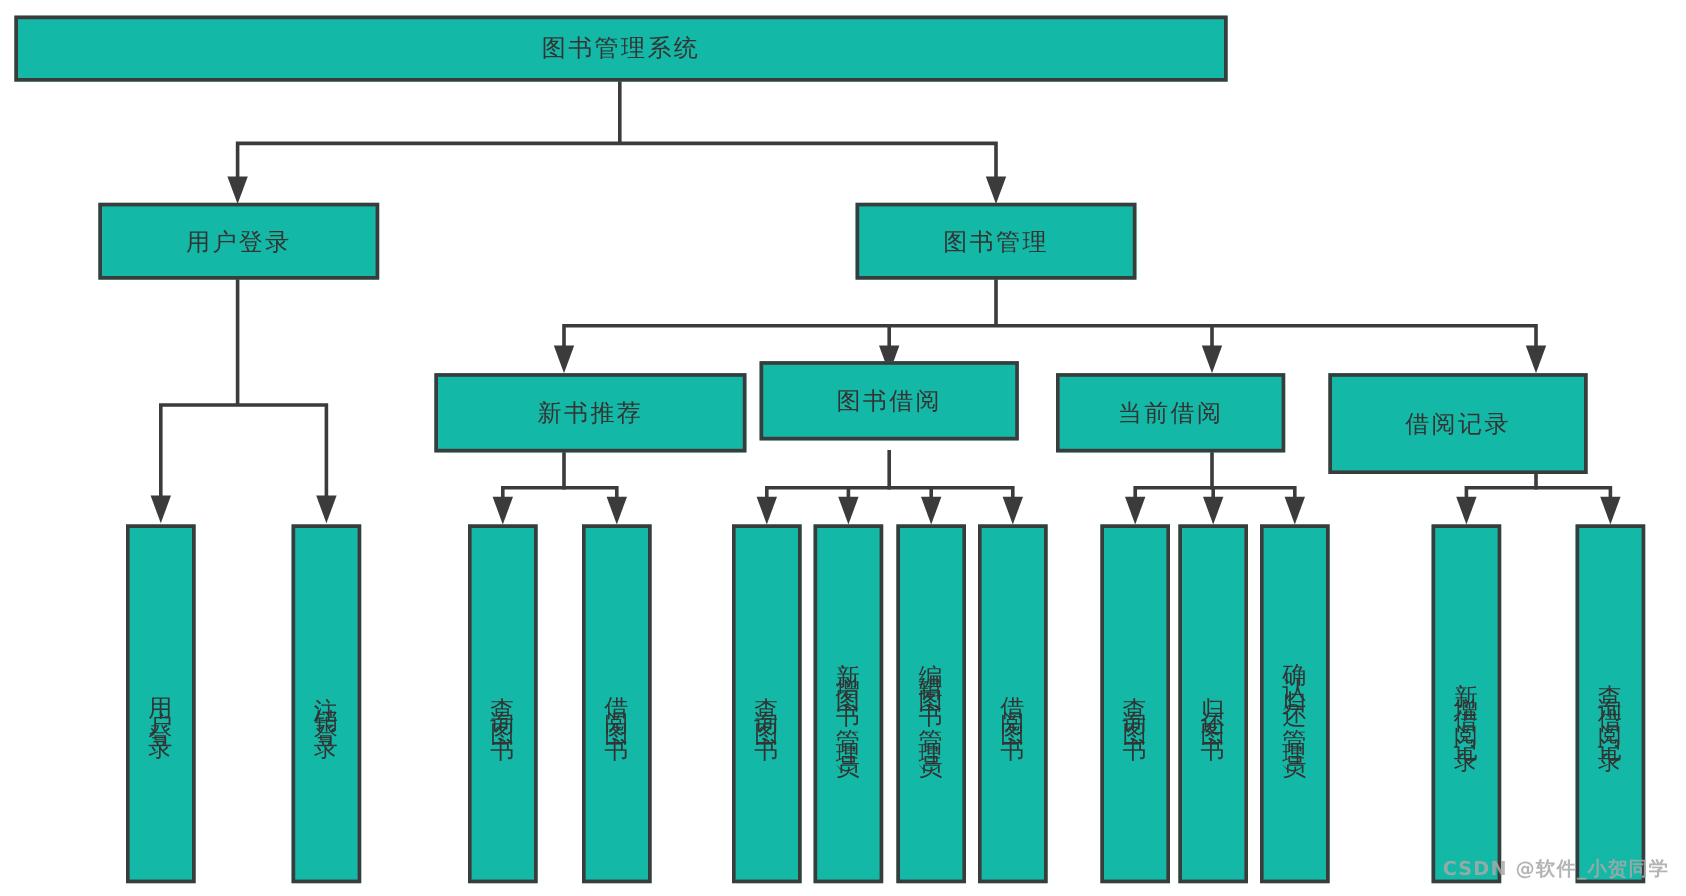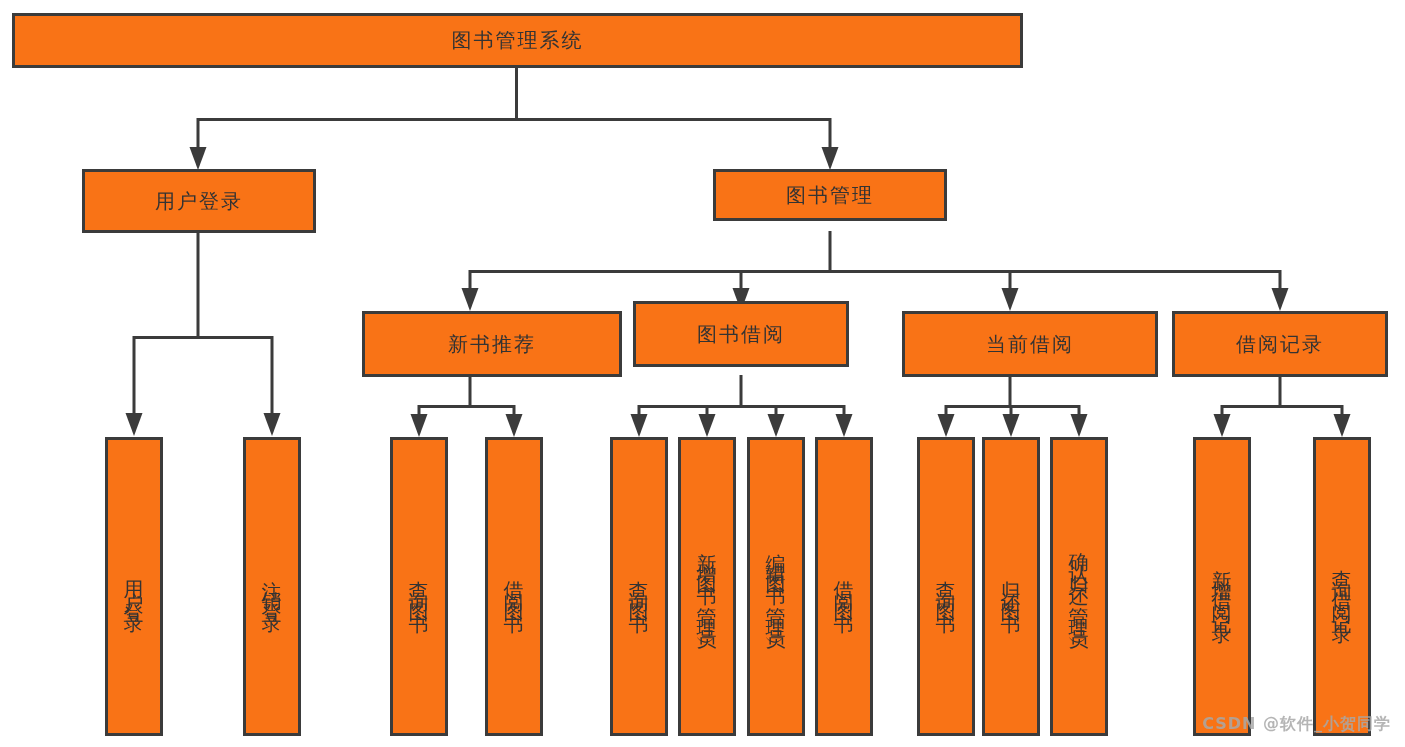--- a/index.html
+++ b/index.html
@@ -7,21 +7,21 @@
     position: relative;
     width: 1405px;
     height: 747px;
     background: #ffffff;
     font-family: "DejaVu Sans", "Liberation Sans", sans-serif;
     overflow: hidden;
   }
   .box {
     position: absolute;
     box-sizing: border-box;
-    background: #f97316;
+    background: #14b8a6;
     border: 3px solid #3b3b3b;
     display: flex;
     align-items: center;
     justify-content: center;
     z-index: 2;
   }
   .lbl {
     color: #333333;
     font-size: 20px;
     letter-spacing: 2px;
@@ -105,34 +105,34 @@
     </g>
   </svg>
 
   <div class="box" style="left:12px;top:13px;width:1011px;height:55px">
     <span class="lbl">图书管理系统</span>
   </div>
 
   <div class="box" style="left:82px;top:169px;width:234px;height:64px">
     <span class="lbl">用户登录</span>
   </div>
-  <div class="box" style="left:713px;top:169px;width:234px;height:52px">
+  <div class="box" style="left:713px;top:169px;width:234px;height:64px">
     <span class="lbl">图书管理</span>
   </div>
 
   <div class="box" style="left:362px;top:311px;width:260px;height:66px">
     <span class="lbl">新书推荐</span>
   </div>
   <div class="box" style="left:633px;top:301px;width:216px;height:66px">
     <span class="lbl">图书借阅</span>
   </div>
-  <div class="box" style="left:902px;top:311px;width:256px;height:66px">
+  <div class="box" style="left:880px;top:311px;width:191px;height:66px">
     <span class="lbl">当前借阅</span>
   </div>
-  <div class="box" style="left:1172px;top:311px;width:216px;height:66px">
+  <div class="box" style="left:1107px;top:311px;width:216px;height:84px">
     <span class="lbl">借阅记录</span>
   </div>
 
   <div class="box vbox" style="left:105px;top:437px;width:58px;height:299px">
     <span class="lbl">用户登录</span>
   </div>
   <div class="box vbox" style="left:243px;top:437px;width:58px;height:299px">
     <span class="lbl">注销登录</span>
   </div>
 

